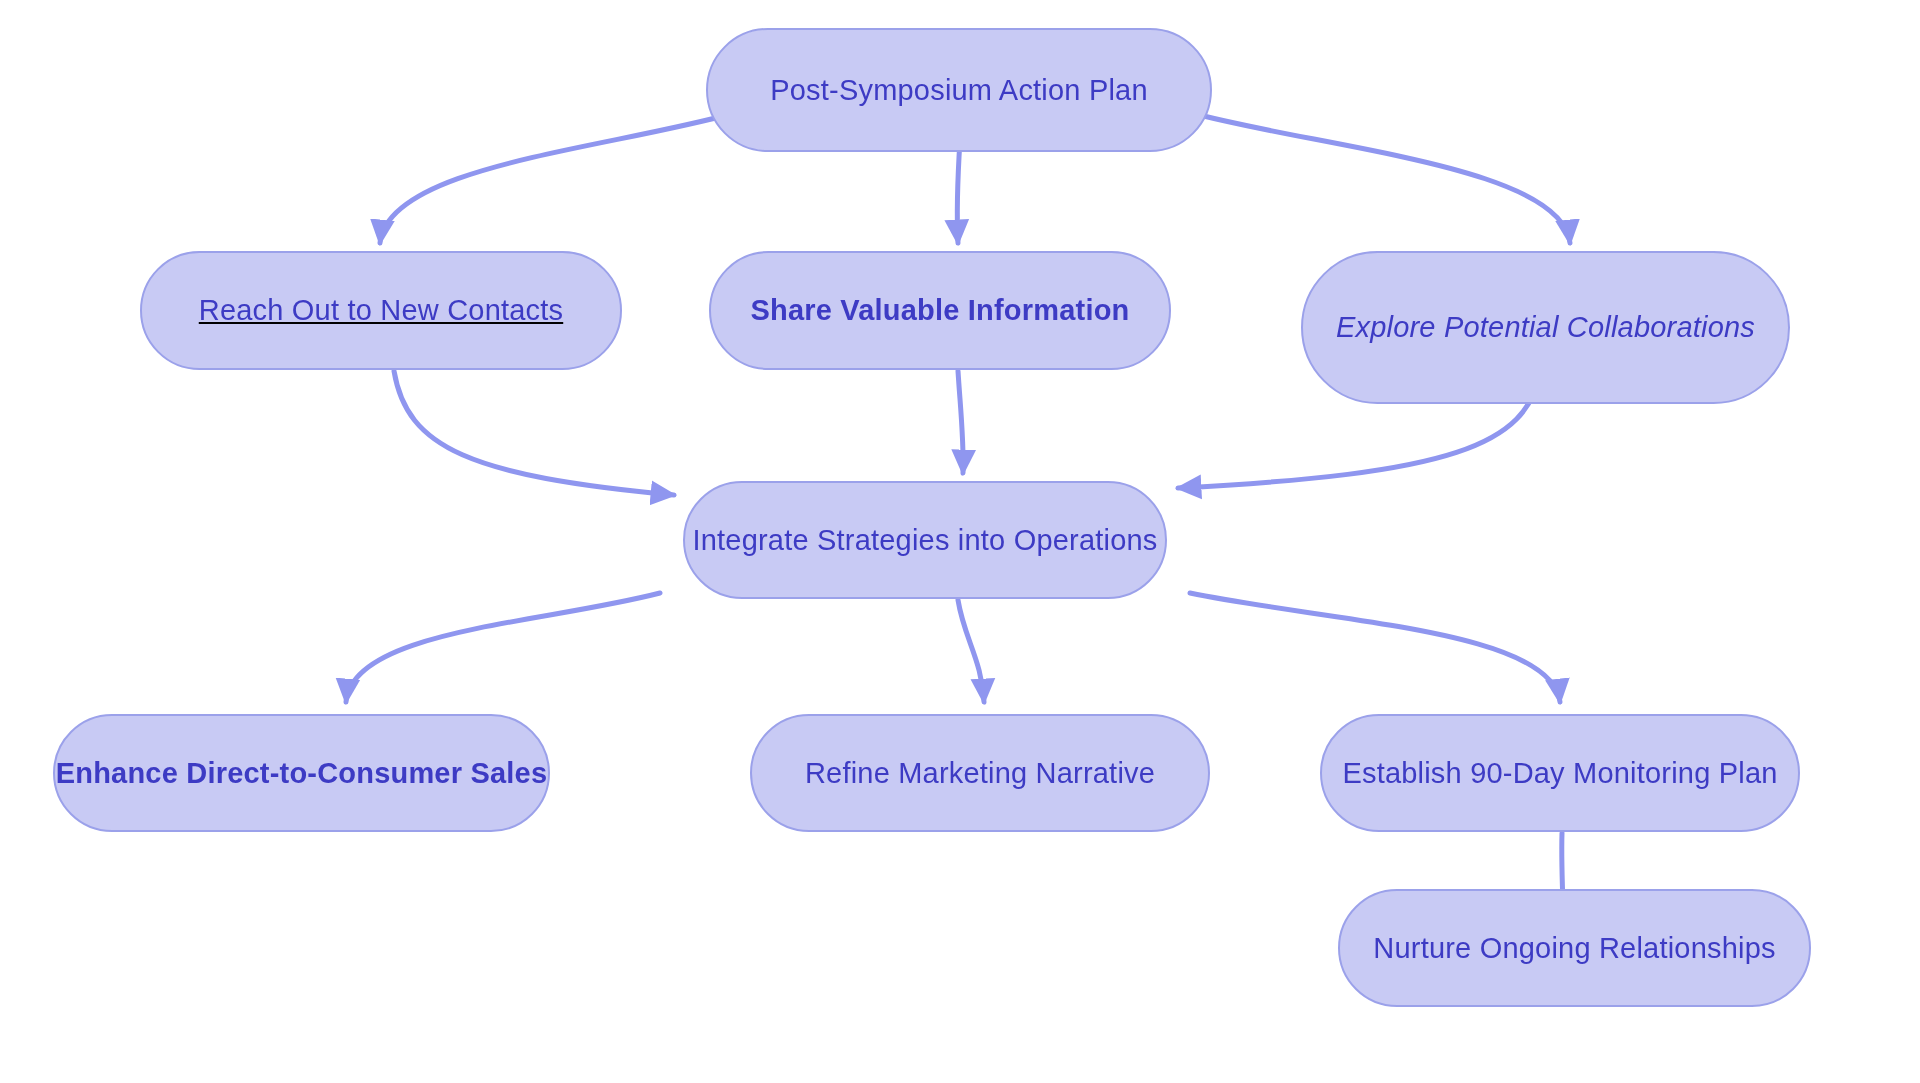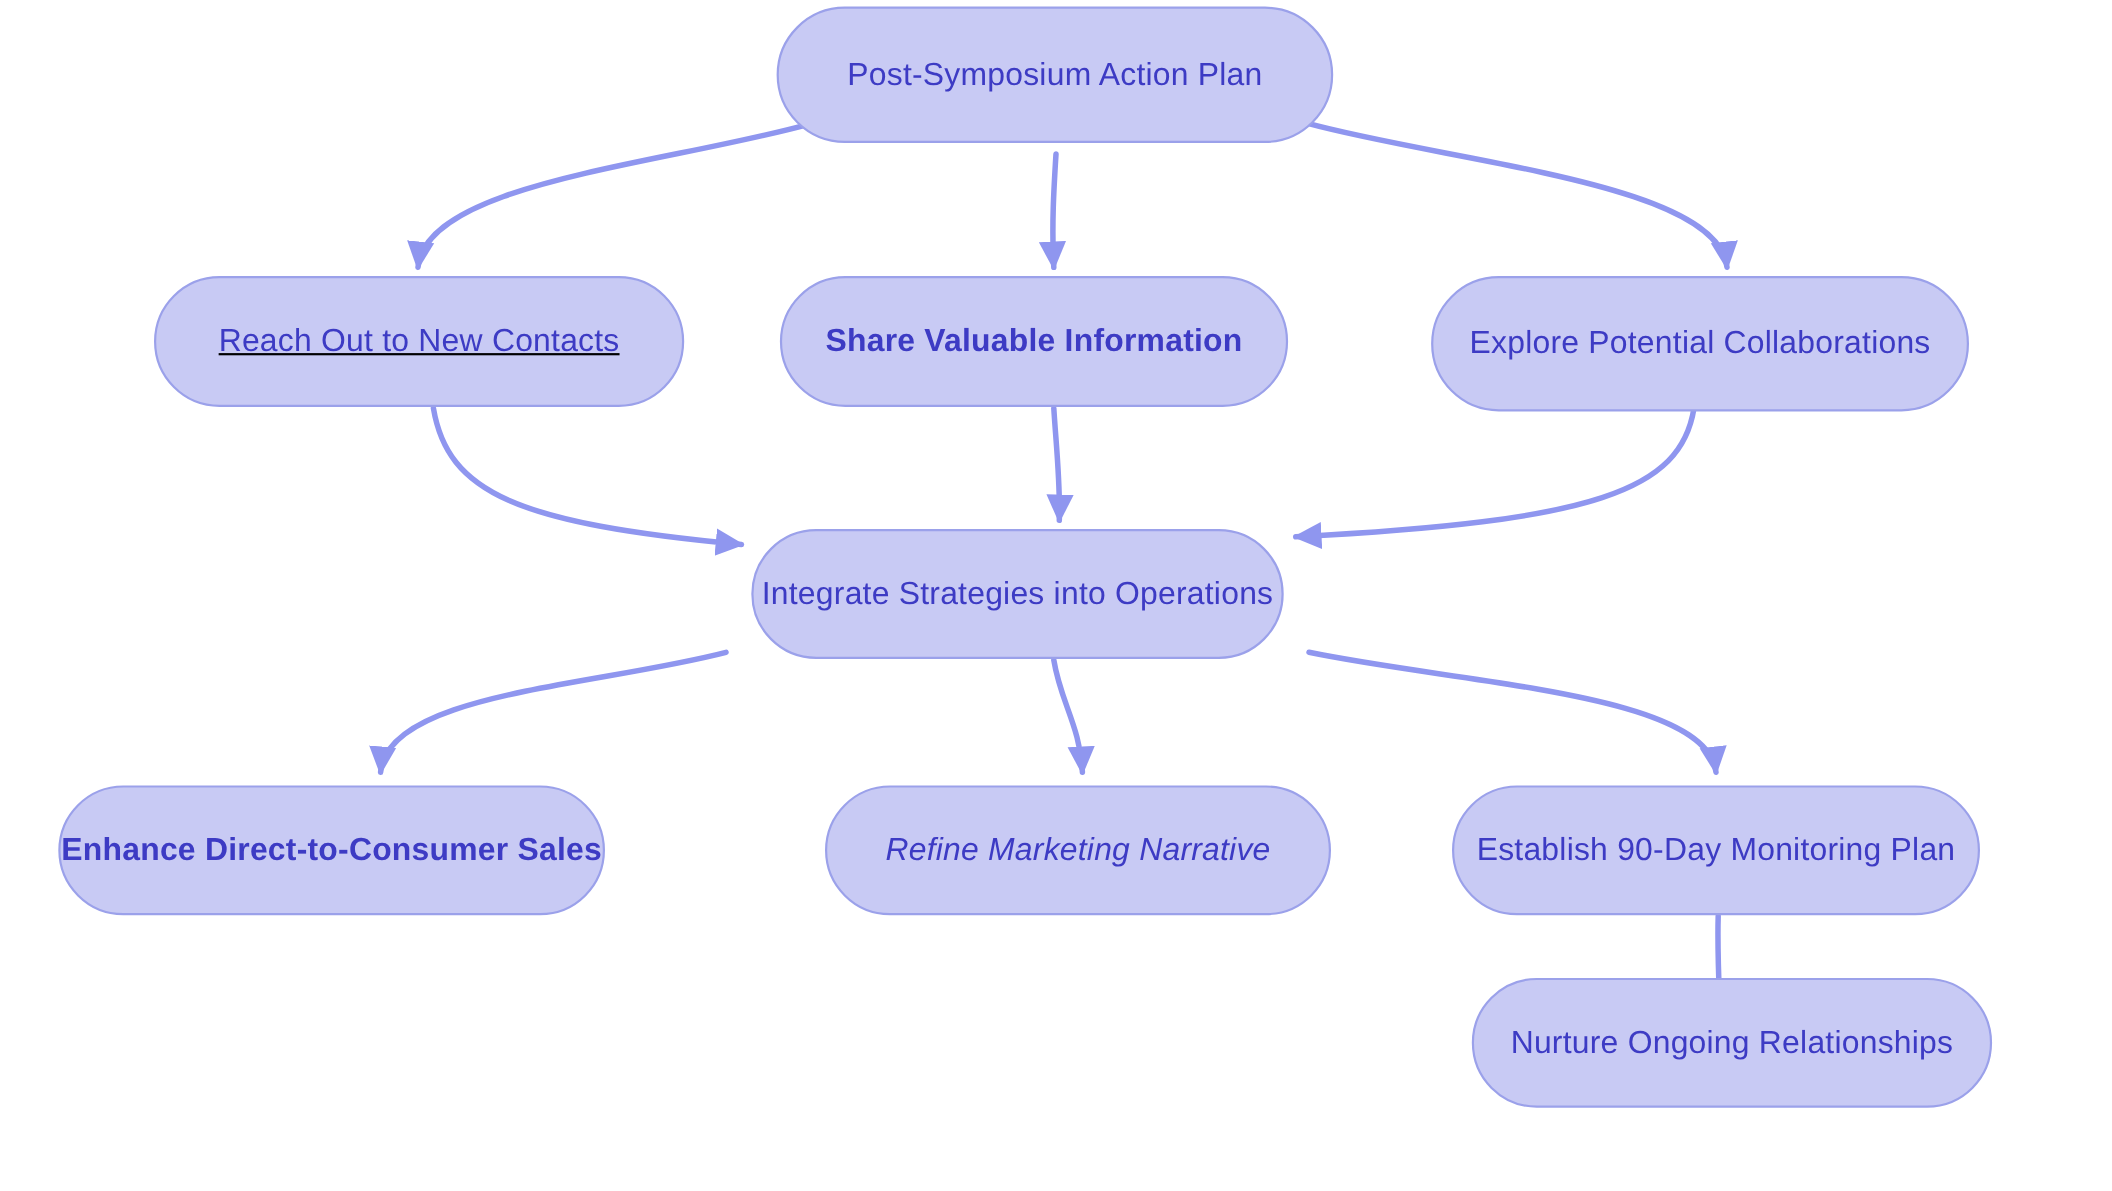--- a/index.html
+++ b/index.html
@@ -65,39 +65,39 @@
         <path class="edge" d="M 394 371 C 407 448, 470 476, 674 495" marker-end="url(#arrowhead)"></path>
         <path class="edge" d="M 958 371 C 960 404, 964 438, 963 473" marker-end="url(#arrowhead)"></path>
         <path class="edge" d="M 1540 371 C 1528 446, 1450 474, 1178 488" marker-end="url(#arrowhead)"></path>
         <path class="edge" d="M 660 593 C 540 624, 352 630, 346 702" marker-end="url(#arrowhead)"></path>
         <path class="edge" d="M 958 600 C 964 638, 982 660, 984 702" marker-end="url(#arrowhead)"></path>
         <path class="edge" d="M 1190 593 C 1330 622, 1552 630, 1560 702" marker-end="url(#arrowhead)"></path>
         <path class="edge" d="M 1562 833 C 1561 866, 1563 900, 1564 930" marker-end="url(#arrowhead)"></path>
       </g>
   </svg>
   <div id="node-group">
-      <div class="node" style="left: 706px; top: 6px; width: 506px; height: 124px;">
+      <div class="node" style="left: 706px; top: 28px; width: 506px; height: 124px;">
     <span class="label">Post-Symposium Action Plan</span>
   </div>
       <div class="node" style="left: 140px; top: 251px; width: 482px; height: 119px; text-decoration: underline;">
     <span class="label">Reach Out to New Contacts</span>
   </div>
       <div class="node" style="left: 709px; top: 251px; width: 462px; height: 119px; font-weight: bold;">
     <span class="label">Share Valuable Information</span>
   </div>
-      <div class="node" style="left: 1301px; top: 251px; width: 489px; height: 123px;">
+      <div class="node" style="left: 1301px; top: 251px; width: 489px; height: 153px; font-style: italic;">
     <span class="label">Explore Potential Collaborations</span>
   </div>
       <div class="node" style="left: 683px; top: 481px; width: 484px; height: 118px;">
     <span class="label">Integrate Strategies into Operations</span>
   </div>
       <div class="node" style="left: 53px; top: 714px; width: 497px; height: 118px; font-weight: bold;">
     <span class="label">Enhance Direct-to-Consumer Sales</span>
   </div>
-      <div class="node" style="left: 750px; top: 714px; width: 460px; height: 118px; font-style: italic;">
+      <div class="node" style="left: 750px; top: 714px; width: 460px; height: 118px;">
     <span class="label">Refine Marketing Narrative</span>
   </div>
       <div class="node" style="left: 1320px; top: 714px; width: 480px; height: 118px;">
     <span class="label">Establish 90-Day Monitoring Plan</span>
   </div>
       <div class="node" style="left: 1338px; top: 889px; width: 473px; height: 118px;">
     <span class="label">Nurture Ongoing Relationships</span>
   </div>
     </div>
 </div>

